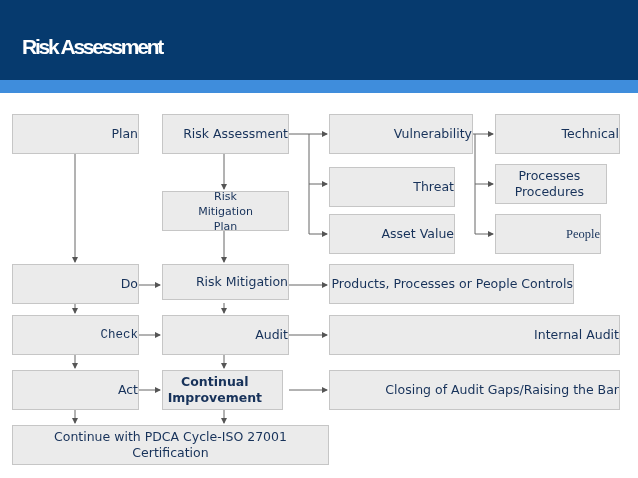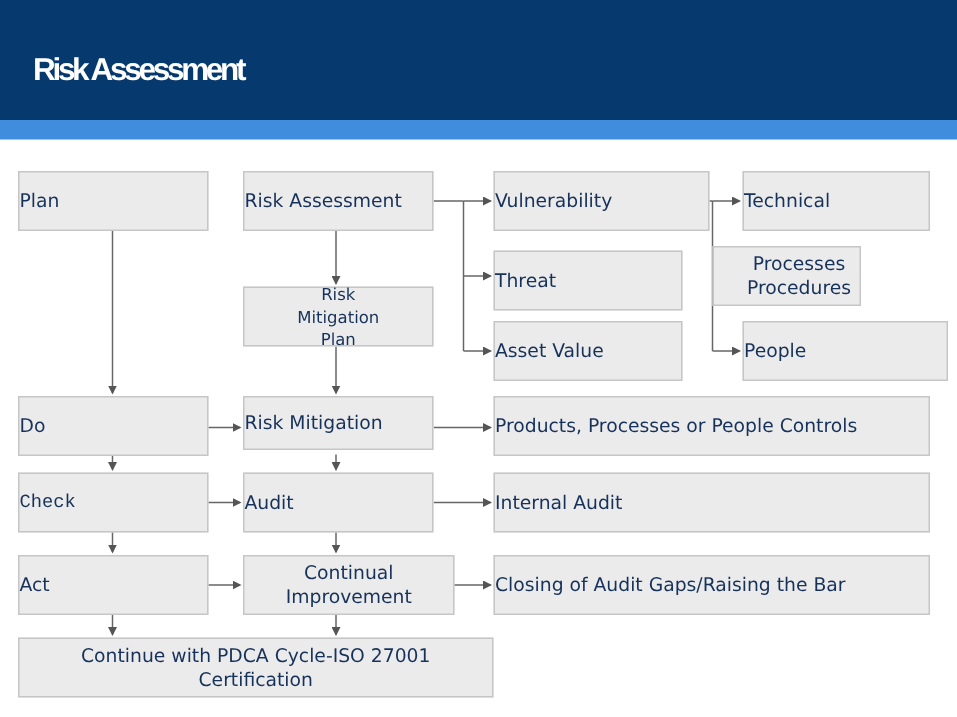--- a/index.html
+++ b/index.html
@@ -1,20 +1,20 @@
 <!DOCTYPE html>
 <html><head>
 <meta charset="utf-8">
 <style>
   html,body{margin:0;padding:0;}
   body{width:638px;height:478px;background:#ffffff;position:relative;overflow:hidden;font-family:"DejaVu Sans","Liberation Sans",sans-serif;}
   .header{position:absolute;left:0;top:0;width:638px;height:80px;background:#063a6e;}
   .stripe{position:absolute;left:0;top:80px;width:638px;height:13px;background:#3f8ddc;}
   .title{position:absolute;left:22px;top:35px;color:#ffffff;font-family:"Liberation Sans",sans-serif;font-weight:bold;font-size:21px;letter-spacing:-2.2px;}
-  .box{position:absolute;box-sizing:border-box;background:#ebebeb;border:1px solid #c6c6c6;display:flex;align-items:center;justify-content:flex-start;text-align:center;color:#17325a;font-size:12.5px;line-height:16px;}
+  .box{position:absolute;box-sizing:border-box;background:#ebebeb;border:1px solid #c6c6c6;display:flex;align-items:center;justify-content:flex-end;text-align:center;color:#17325a;font-size:12.5px;line-height:16px;}
   svg.lines{position:absolute;left:0;top:0;}
 </style>
 </head>
 <body>
 
 <div class="header">
   <div class="title">Risk Assessment</div>
 </div>
 <div class="stripe"></div>
 
@@ -78,45 +78,45 @@
   </div>
 <div class="box" style="left:162px;top:191px;width:127px;height:40px;font-size:11px;line-height:15px;padding:0 28px;">
     <span>Risk Mitigation Plan</span>
   </div>
 <div class="box" style="left:162px;top:264px;width:127px;height:36px;">
     <span>Risk Mitigation</span>
   </div>
 <div class="box" style="left:162px;top:315px;width:127px;height:40px;">
     <span>Audit</span>
   </div>
-<div class="box" style="left:162px;top:370px;width:141px;height:40px;padding:0 20px;">
+<div class="box" style="left:162px;top:370px;width:121px;height:40px;padding:0 20px;font-weight:bold;">
     <span>Continual Improvement</span>
   </div>
 
 <div class="box" style="left:329px;top:114px;width:144px;height:40px;">
     <span>Vulnerability</span>
   </div>
 <div class="box" style="left:329px;top:167px;width:126px;height:40px;">
     <span>Threat</span>
   </div>
 <div class="box" style="left:329px;top:214px;width:126px;height:40px;">
     <span>Asset Value</span>
   </div>
 
 <div class="box" style="left:495px;top:114px;width:125px;height:40px;">
     <span>Technical</span>
   </div>
-<div class="box" style="left:475px;top:164px;width:99px;height:40px;padding:0 22px;">
+<div class="box" style="left:495px;top:164px;width:112px;height:40px;padding:0 22px;">
     <span>Processes Procedures</span>
   </div>
-<div class="box" style="left:495px;top:214px;width:137px;height:40px;">
+<div class="box" style="left:495px;top:214px;width:106px;height:40px;font-family:Liberation Serif, serif;">
     <span>People</span>
   </div>
 
-<div class="box" style="left:329px;top:264px;width:291px;height:40px;">
+<div class="box" style="left:329px;top:264px;width:245px;height:40px;">
     <span>Products, Processes or People Controls</span>
   </div>
 <div class="box" style="left:329px;top:315px;width:291px;height:40px;">
     <span>Internal Audit</span>
   </div>
 <div class="box" style="left:329px;top:370px;width:291px;height:40px;">
     <span>Closing of Audit Gaps/Raising the Bar</span>
   </div>
 
 <div class="box" style="left:12px;top:425px;width:317px;height:40px;padding:0 40px;">

